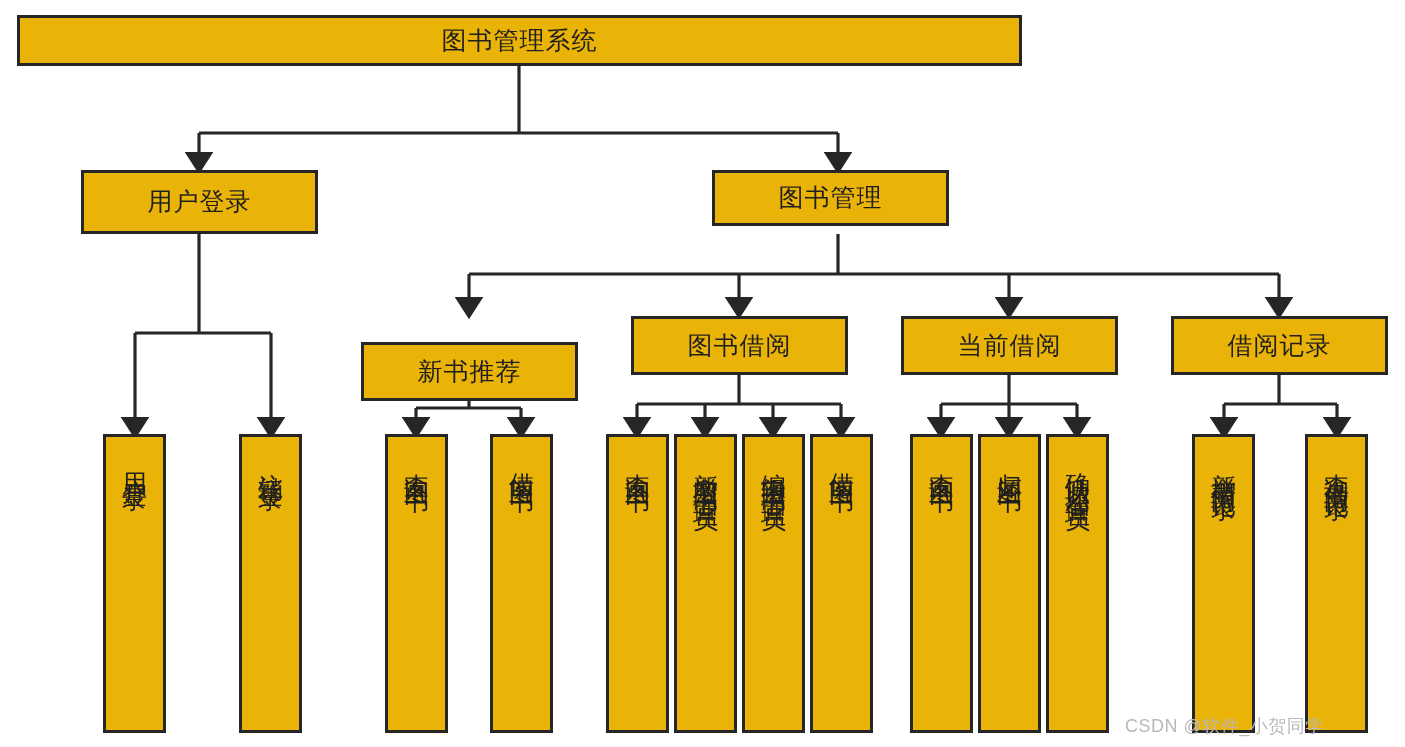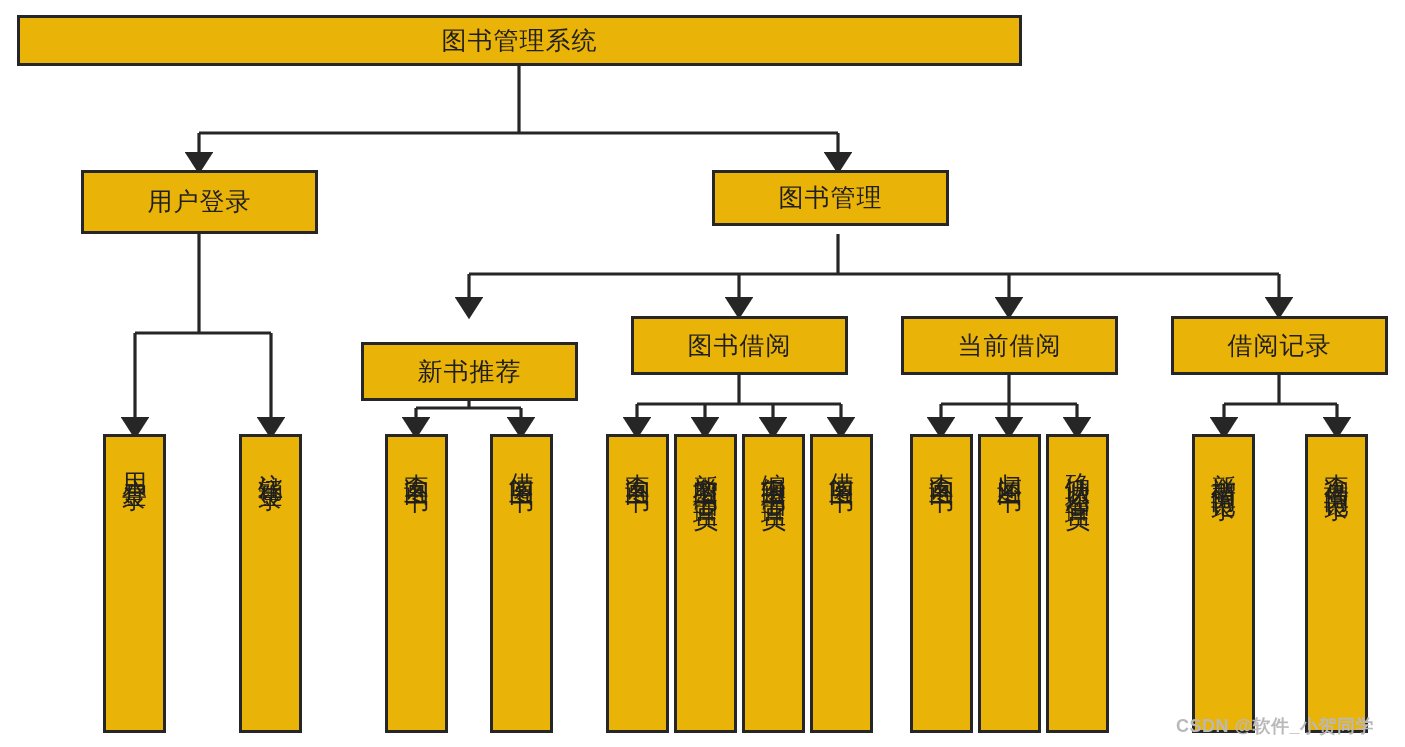--- a/index.html
+++ b/index.html
@@ -131,15 +131,15 @@
     <span class="lbl">确认归还（管理员）</span>
   </div>
 
   <div class="node v-node" style="left:1192px;top:434px;width:63px;height:299px;">
     <span class="lbl">新增借阅记录</span>
   </div>
   <div class="node v-node" style="left:1305px;top:434px;width:63px;height:299px;">
     <span class="lbl">查询借阅记录</span>
   </div>
 
-  <div class="watermark" style="left:1176px;top:714px;font-weight:bold;">CSDN @软件_小贺同学</div>
+  <div class="watermark" style="left:1125px;top:714px;">CSDN @软件_小贺同学</div>
 
 </div>
 
 </body></html>

